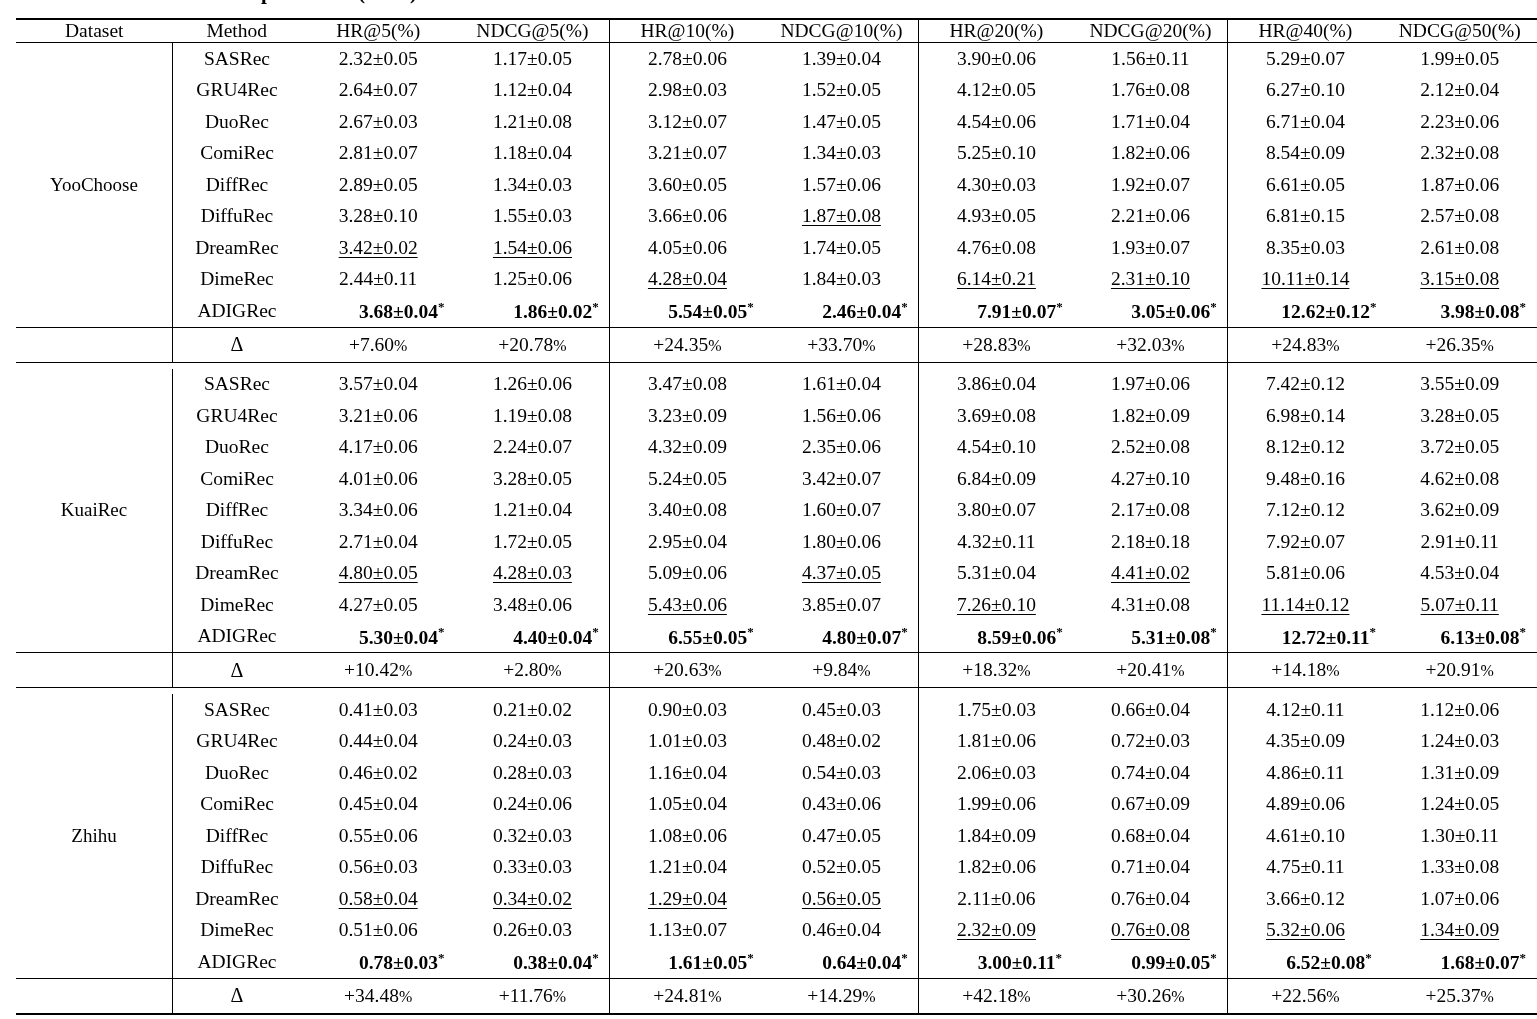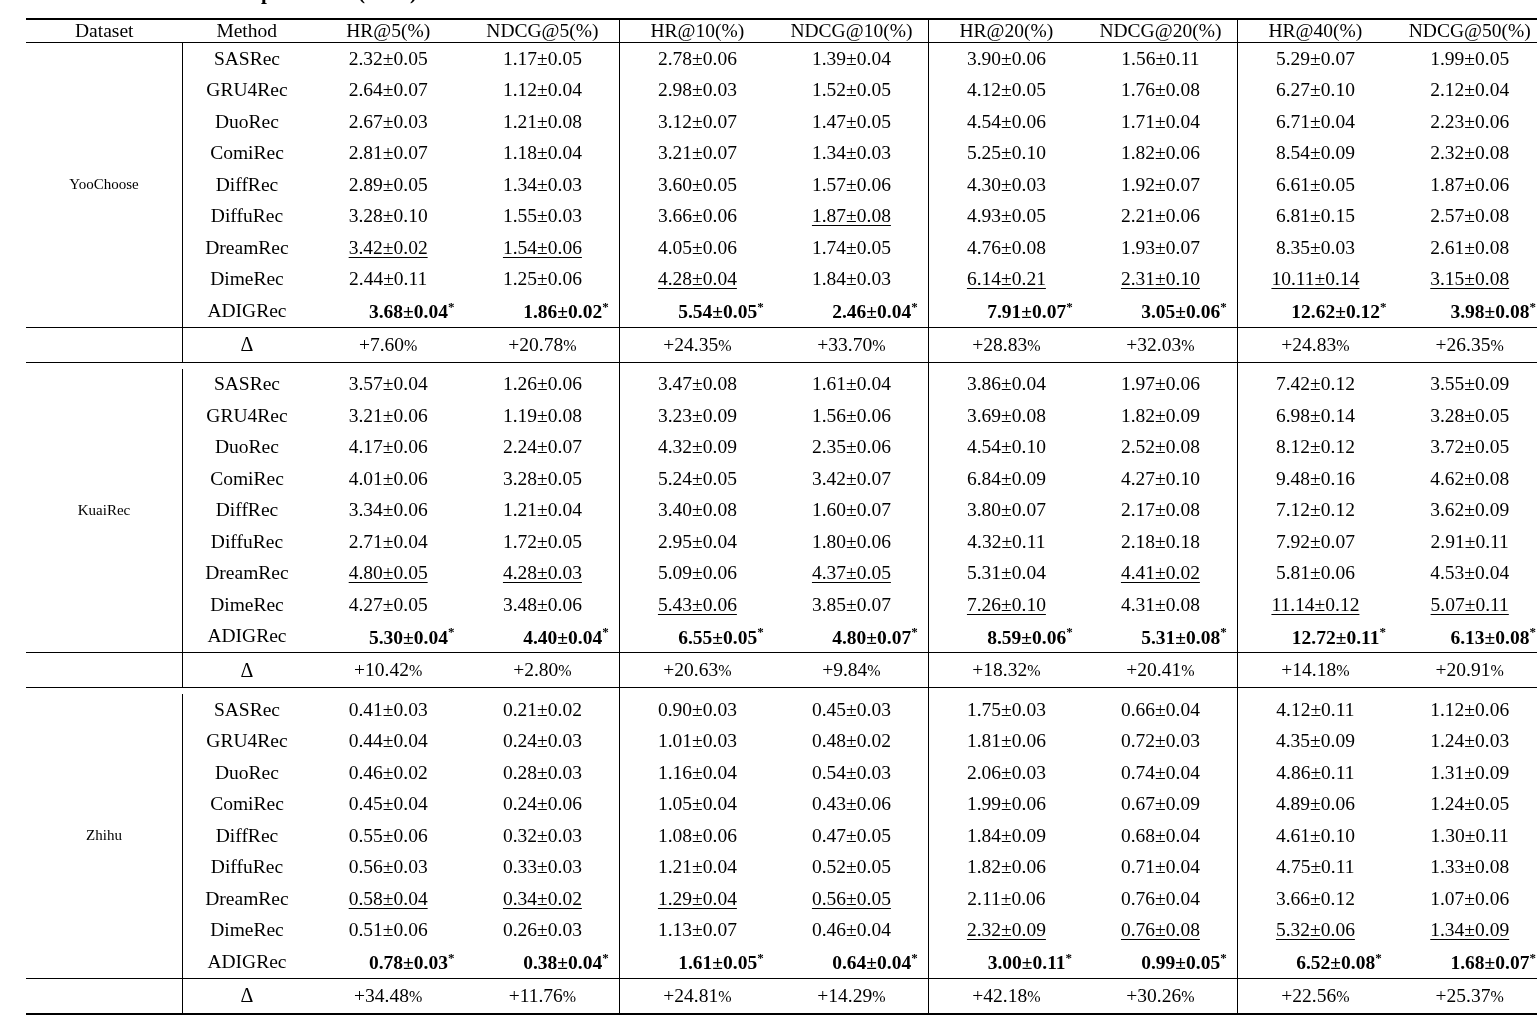--- a/index.html
+++ b/index.html
@@ -23,21 +23,21 @@
   #caption-text {
     position: absolute;
     left: 236px;
     top: -20px;
     font-size: 21px;
     font-weight: bold;
     white-space: nowrap;
     letter-spacing: .2px;
   }
   .table-wrap {
-    padding: 0 26px;
+    padding: 0 16px;
     box-sizing: border-box;
     width: 100%;
   }
   table.results {
     border-collapse: collapse;
     width: 1521px;
     table-layout: fixed;
     font-size: 19.5px;
   }
   table.results td, table.results th {
@@ -49,21 +49,21 @@
   }
   
   tr.toprule > * { border-top: 2.6px solid #000; }
   tr.headrule > * { border-bottom: 1.3px solid #000; }
   tr.bottomrule > * { border-bottom: 2.6px solid #000; }
   tr.blockrule > * { border-top: 1.3px solid #000; }
   
   .vl { border-left: 1.2px solid #000; }
   .data-row td { height: 31.5px; }
   .delta-row td { height: 34px; }
-  .ds-cell { font-size: 15px; }
+  .ds-cell { font-size: 19px; }
   .method-cell { padding-right: 10px; text-align: center; }
   .val { display: inline-block; }
   .val.under { text-decoration: underline; text-underline-offset: 3px; text-decoration-thickness: 1.1px; text-align: right; }
   .val.bold { font-weight: bold; margin-left: 47px; }
   .star { font-size: 13px; vertical-align: super; font-weight: bold; }
   .pct { font-size: 0.82em; }
   .delta-sym { font-size: 20px; }
   .spacer-row td { height: 6px; }
   .colw-ds { width: 156px; }
   .colw-m { width: 128px; }

